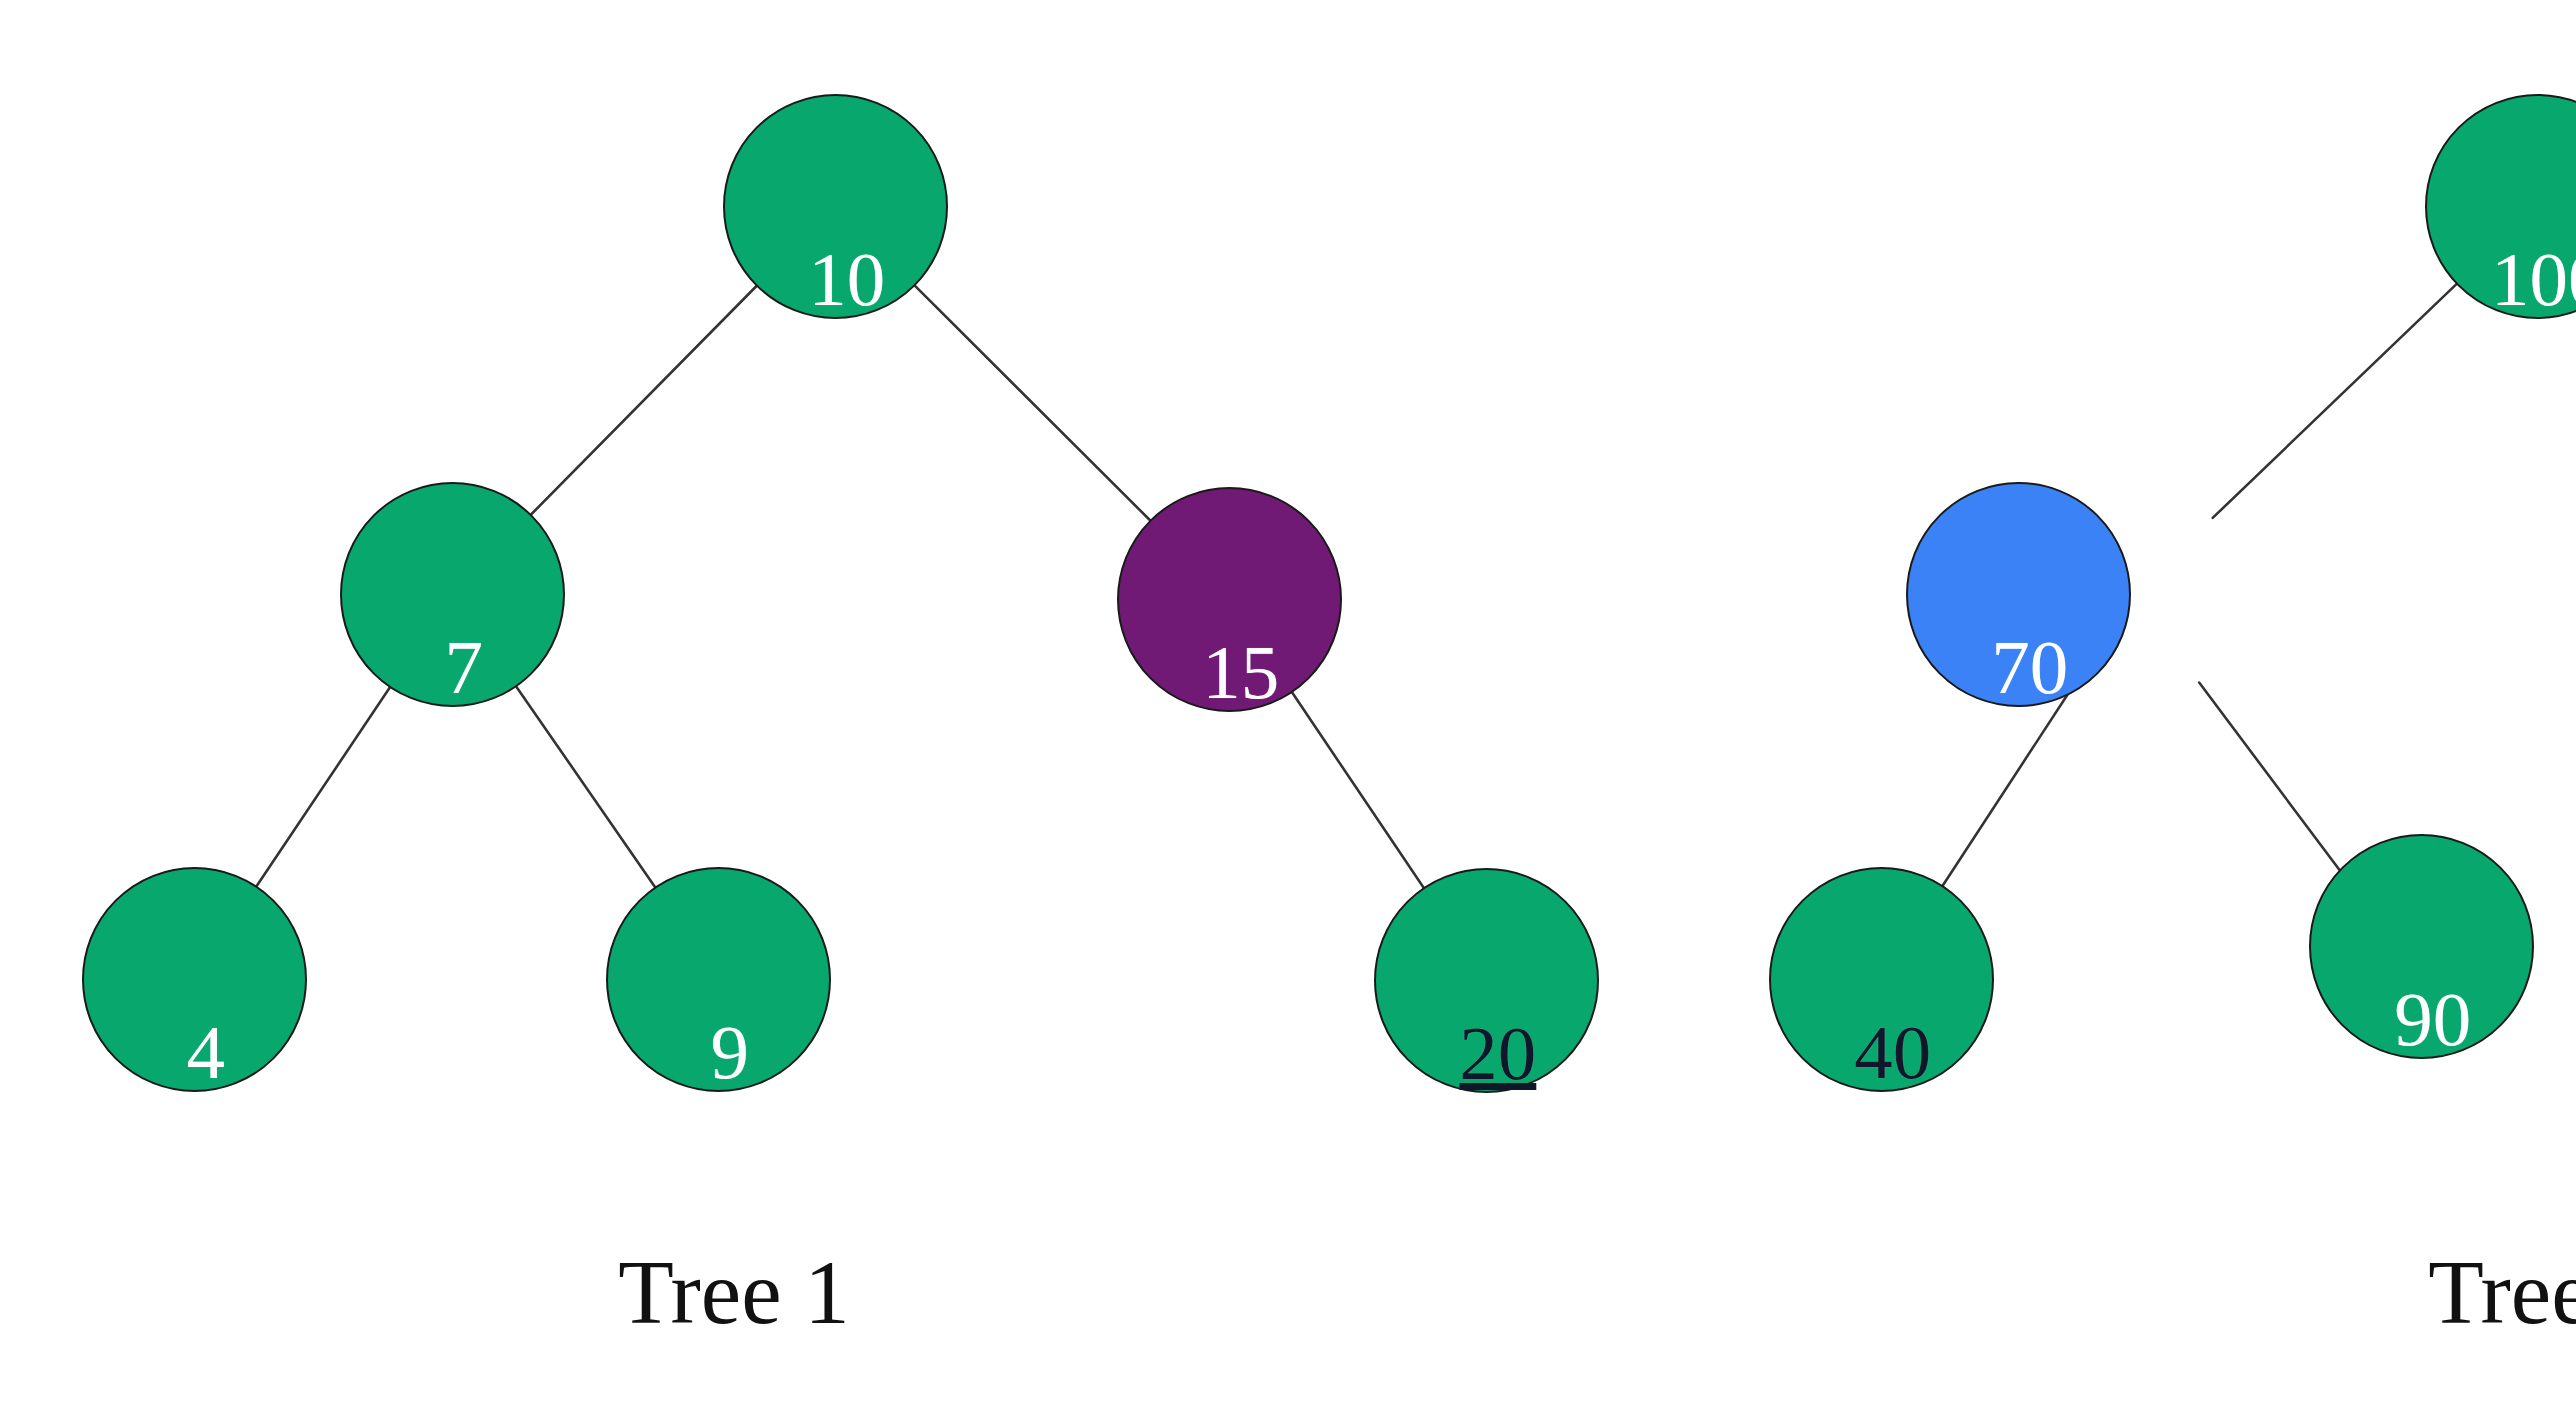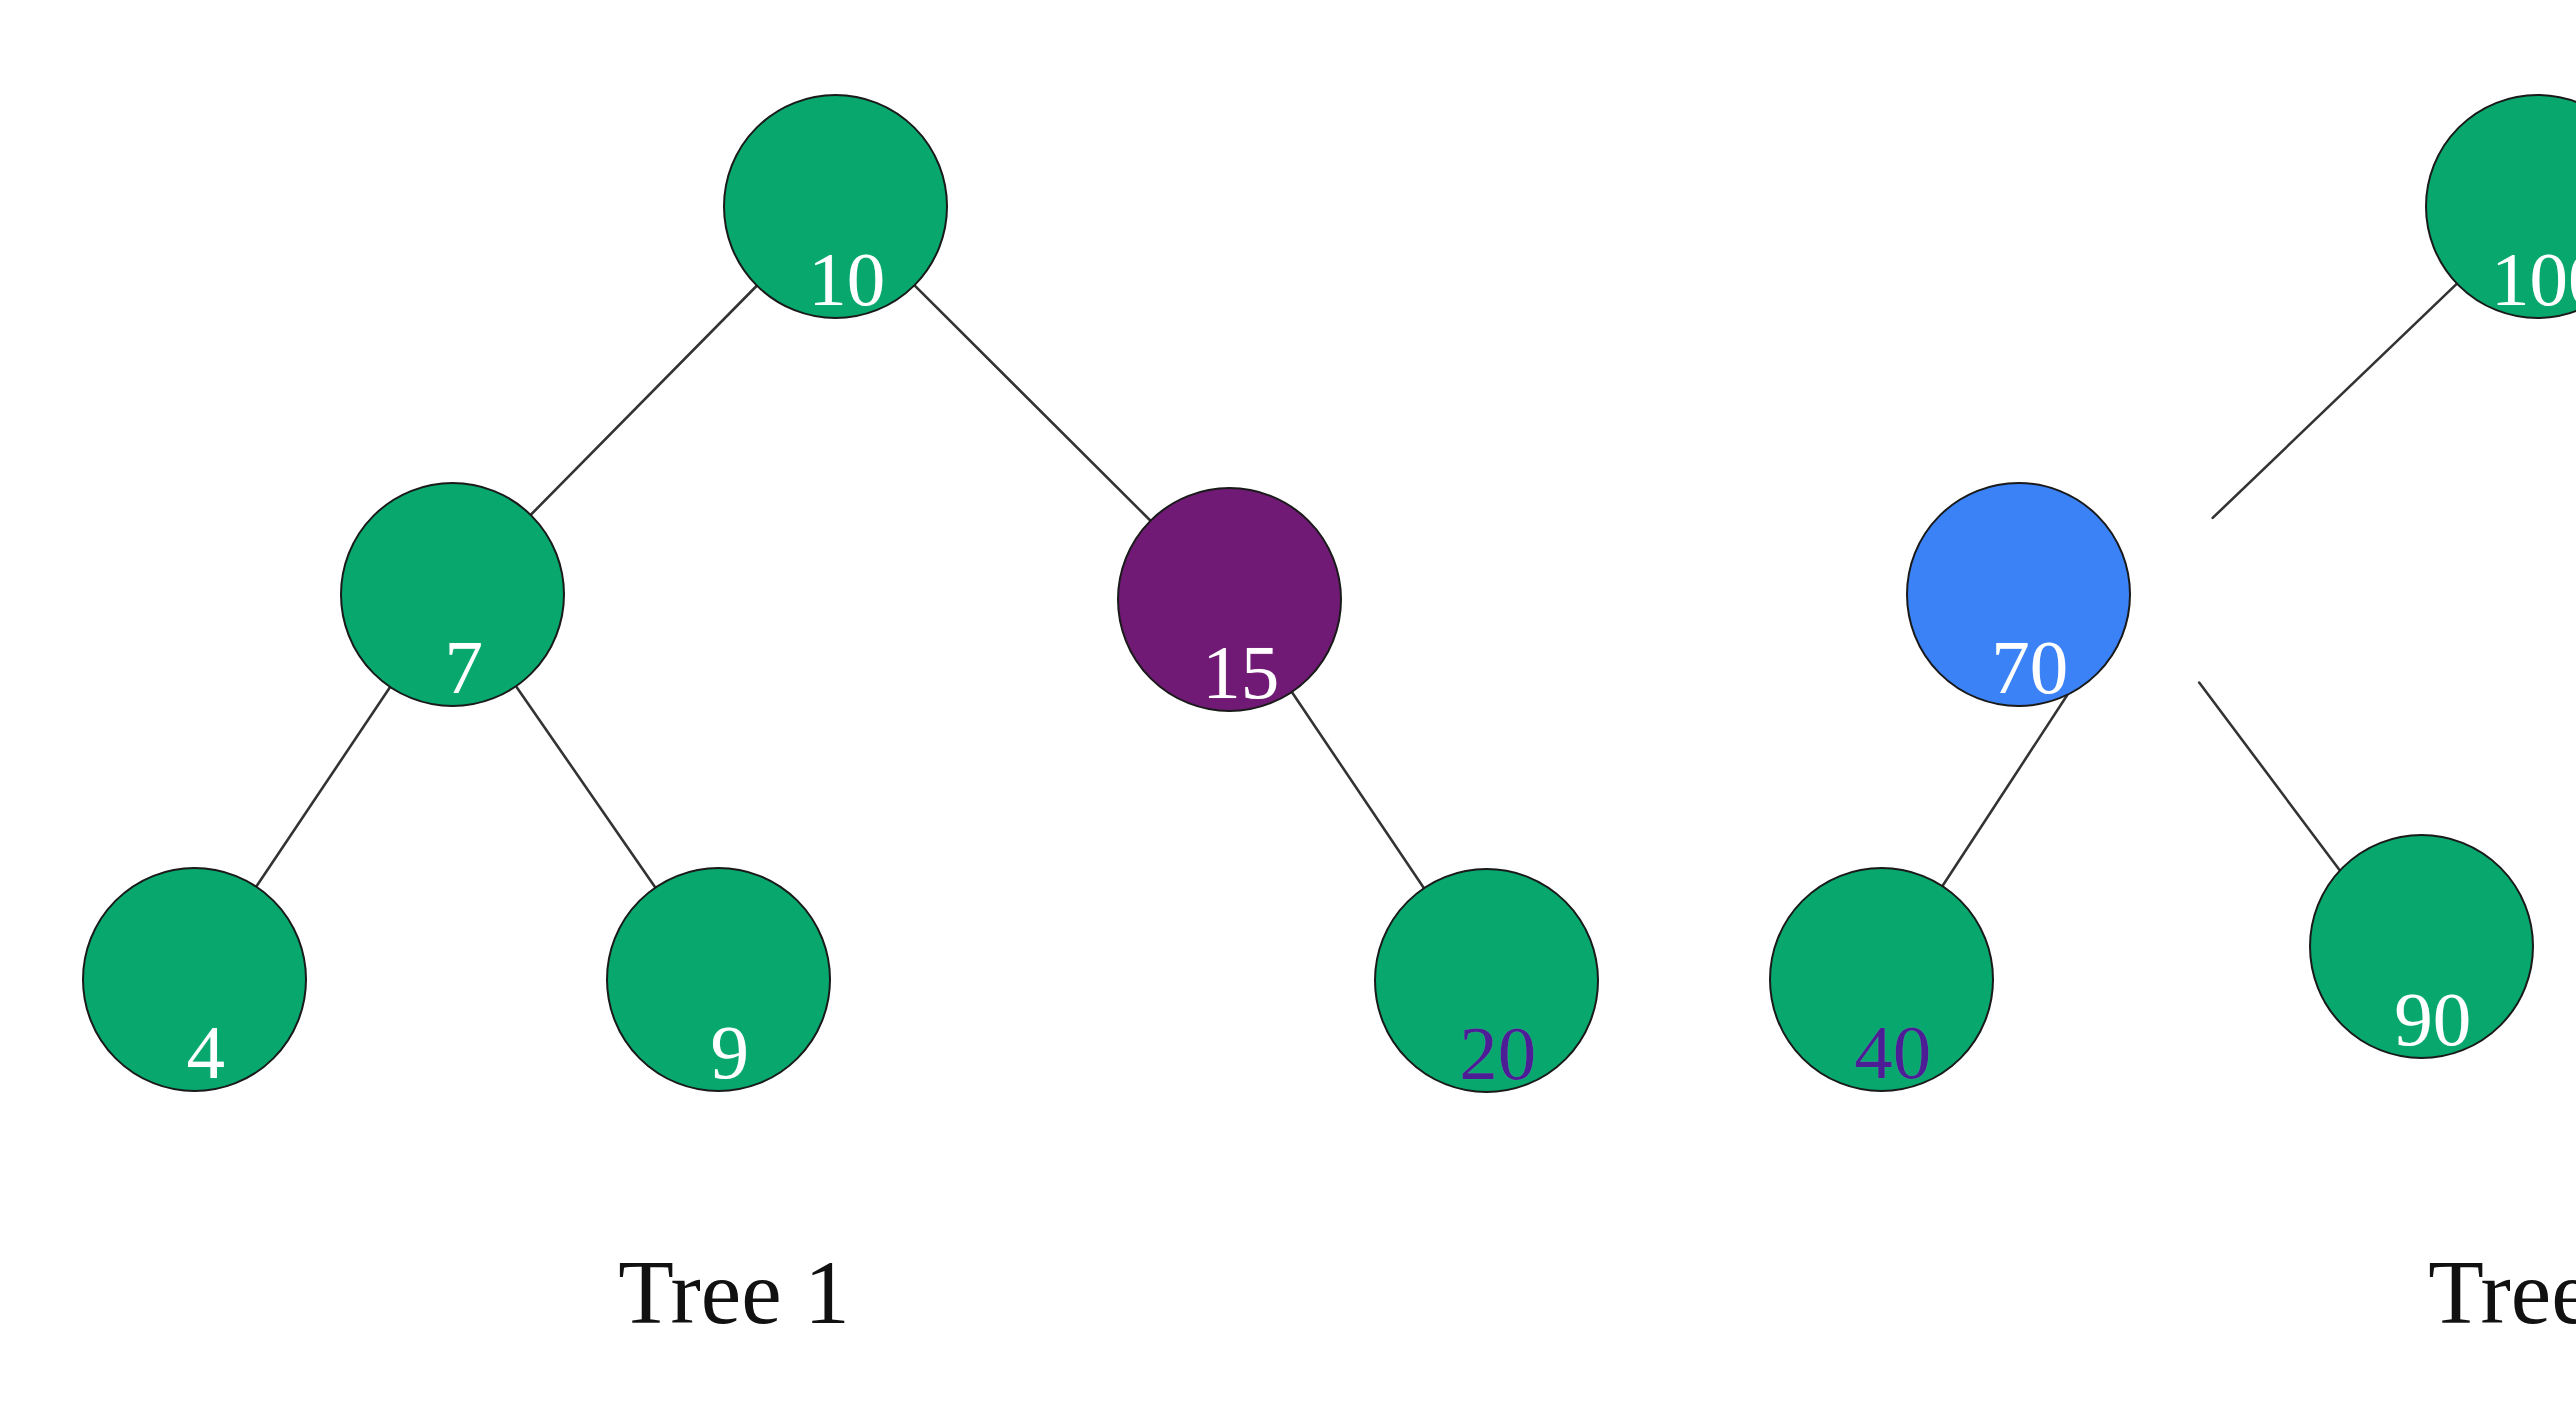--- a/index.html
+++ b/index.html
@@ -86,30 +86,30 @@
       <div class="tree-node" style="left: 1117px; top: 487px; width: 225px; height: 225px; background: #701a75; border-color: rgb(26, 26, 26);">
         <span class="node-label" style="color: rgb(255, 255, 255);">15</span>
       </div>
       <div class="tree-node" style="left: 82px; top: 867px; width: 225px; height: 225px; background: rgb(7, 167, 110); border-color: rgb(26, 26, 26);">
         <span class="node-label" style="color: rgb(255, 255, 255);">4</span>
       </div>
       <div class="tree-node" style="left: 606px; top: 867px; width: 225px; height: 225px; background: rgb(7, 167, 110); border-color: rgb(26, 26, 26);">
         <span class="node-label" style="color: rgb(255, 255, 255);">9</span>
       </div>
       <div class="tree-node" style="left: 1374px; top: 868px; width: 225px; height: 225px; background: rgb(7, 167, 110); border-color: rgb(26, 26, 26);">
-        <span class="node-label" style="color: #4c1d95;">20</span>
+        <span class="node-label" style="color: #0f172a; text-decoration: underline;">20</span>
       </div>
       <div class="tree-node" style="left: 2425px; top: 94px; width: 225px; height: 225px; background: rgb(7, 167, 110); border-color: rgb(26, 26, 26);">
         <span class="node-label" style="color: rgb(255, 255, 255);">100</span>
       </div>
       <div class="tree-node" style="left: 1906px; top: 482px; width: 225px; height: 225px; background: #3b82f6; border-color: rgb(26, 26, 26);">
         <span class="node-label" style="color: rgb(255, 255, 255);">70</span>
       </div>
       <div class="tree-node" style="left: 1769px; top: 867px; width: 225px; height: 225px; background: rgb(7, 167, 110); border-color: rgb(26, 26, 26);">
-        <span class="node-label" style="color: #4c1d95;">40</span>
+        <span class="node-label" style="color: #0f172a;">40</span>
       </div>
       <div class="tree-node" style="left: 2309px; top: 834px; width: 225px; height: 225px; background: rgb(7, 167, 110); border-color: rgb(26, 26, 26);">
         <span class="node-label" style="color: rgb(255, 255, 255);">90</span>
       </div>
     </div>
   <div id="caption-layer">
       <div class="tree-caption" style="left: 734px; top: 1247px; color: rgb(17, 17, 17);">Tree 1</div>
       <div class="tree-caption" style="left: 2544px; top: 1247px; color: rgb(17, 17, 17);">Tree 2</div>
     </div>
 </div>

